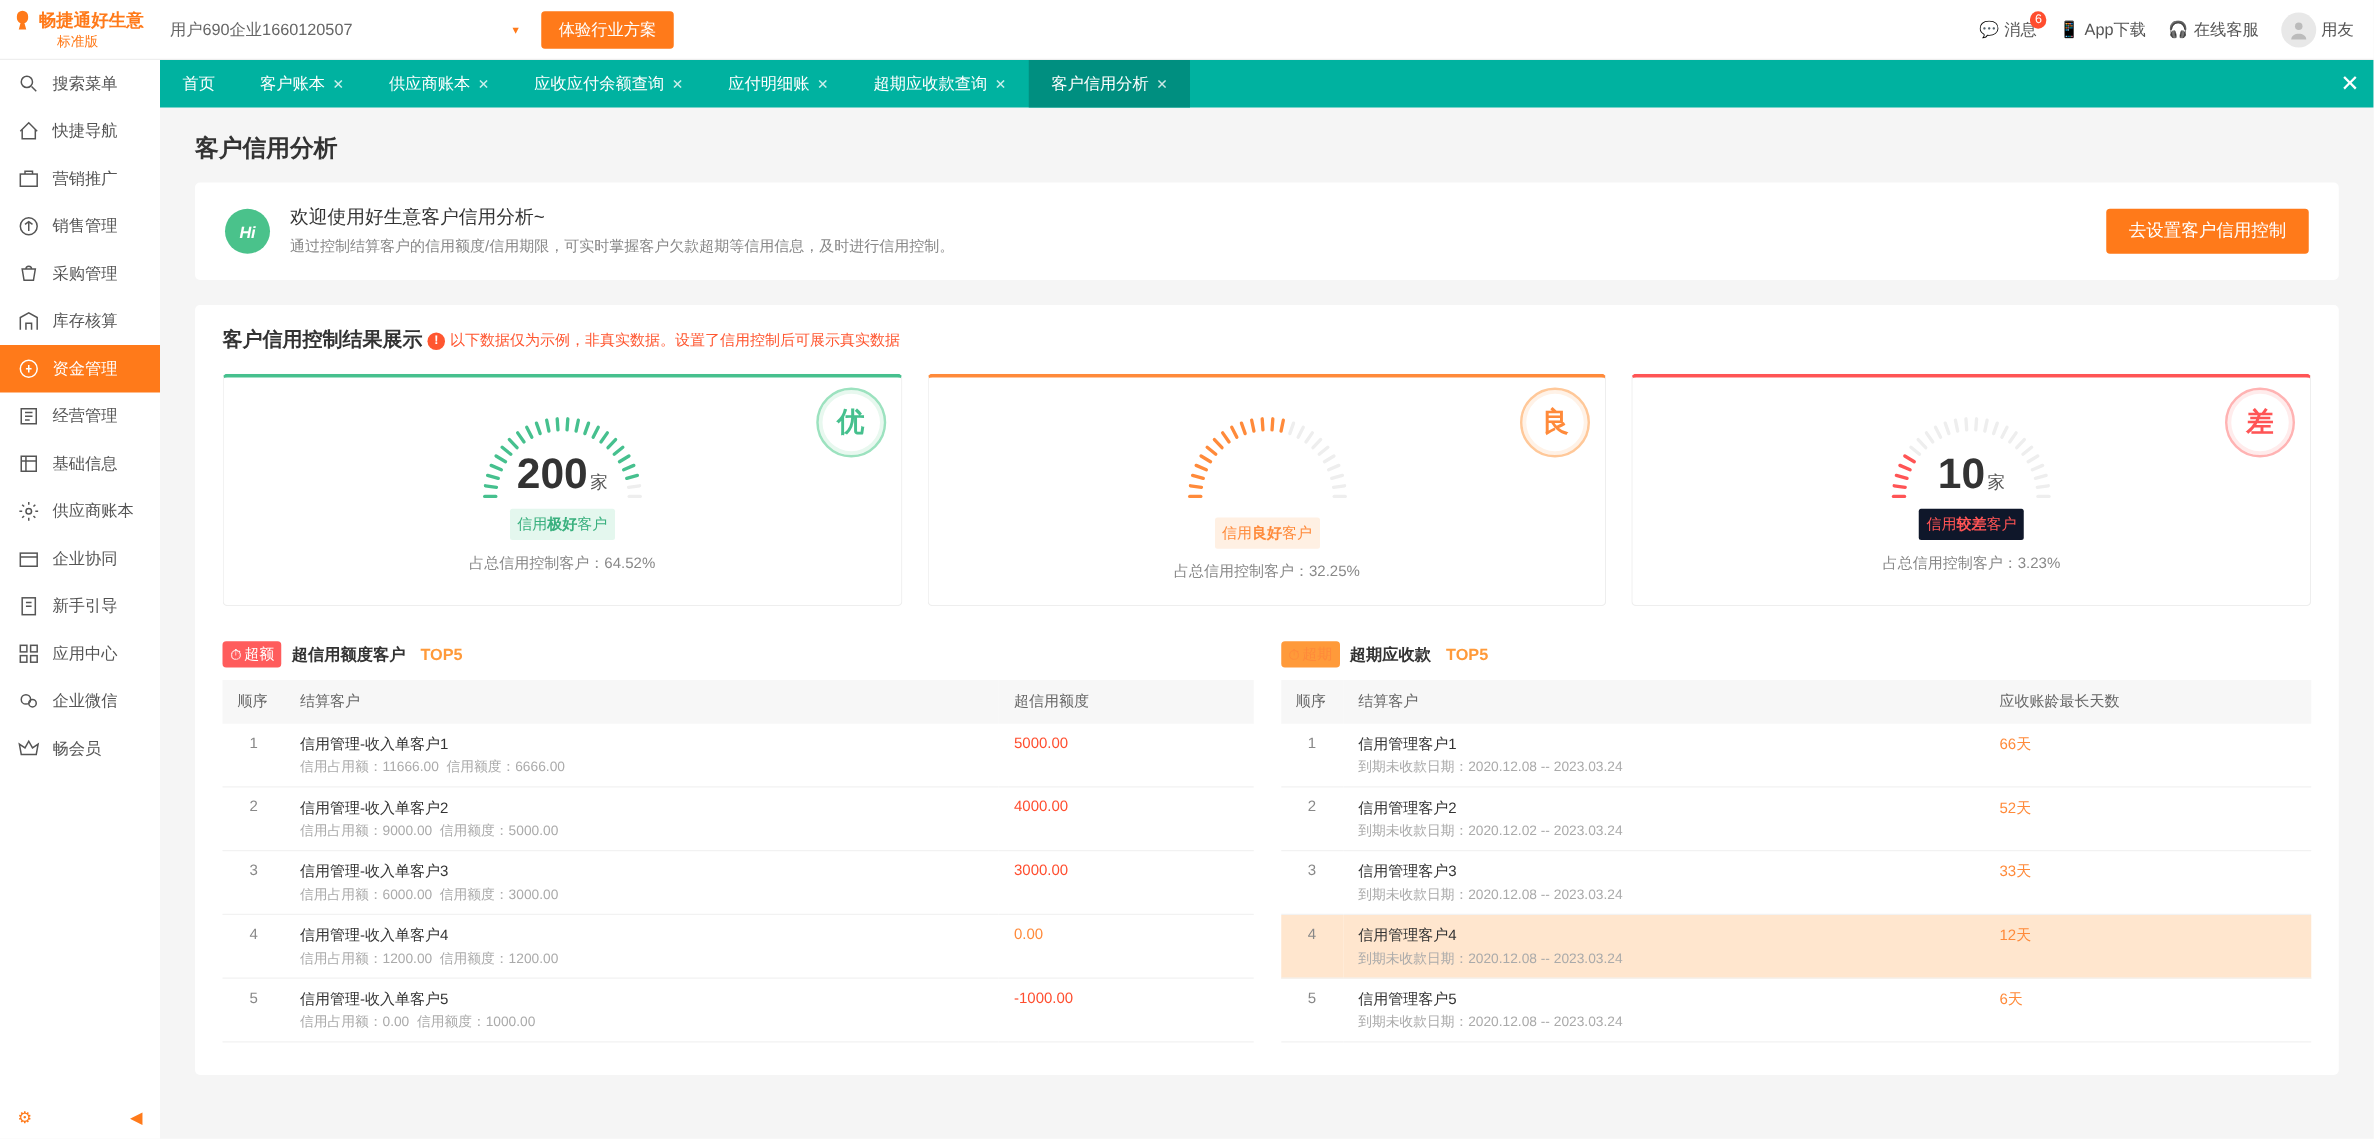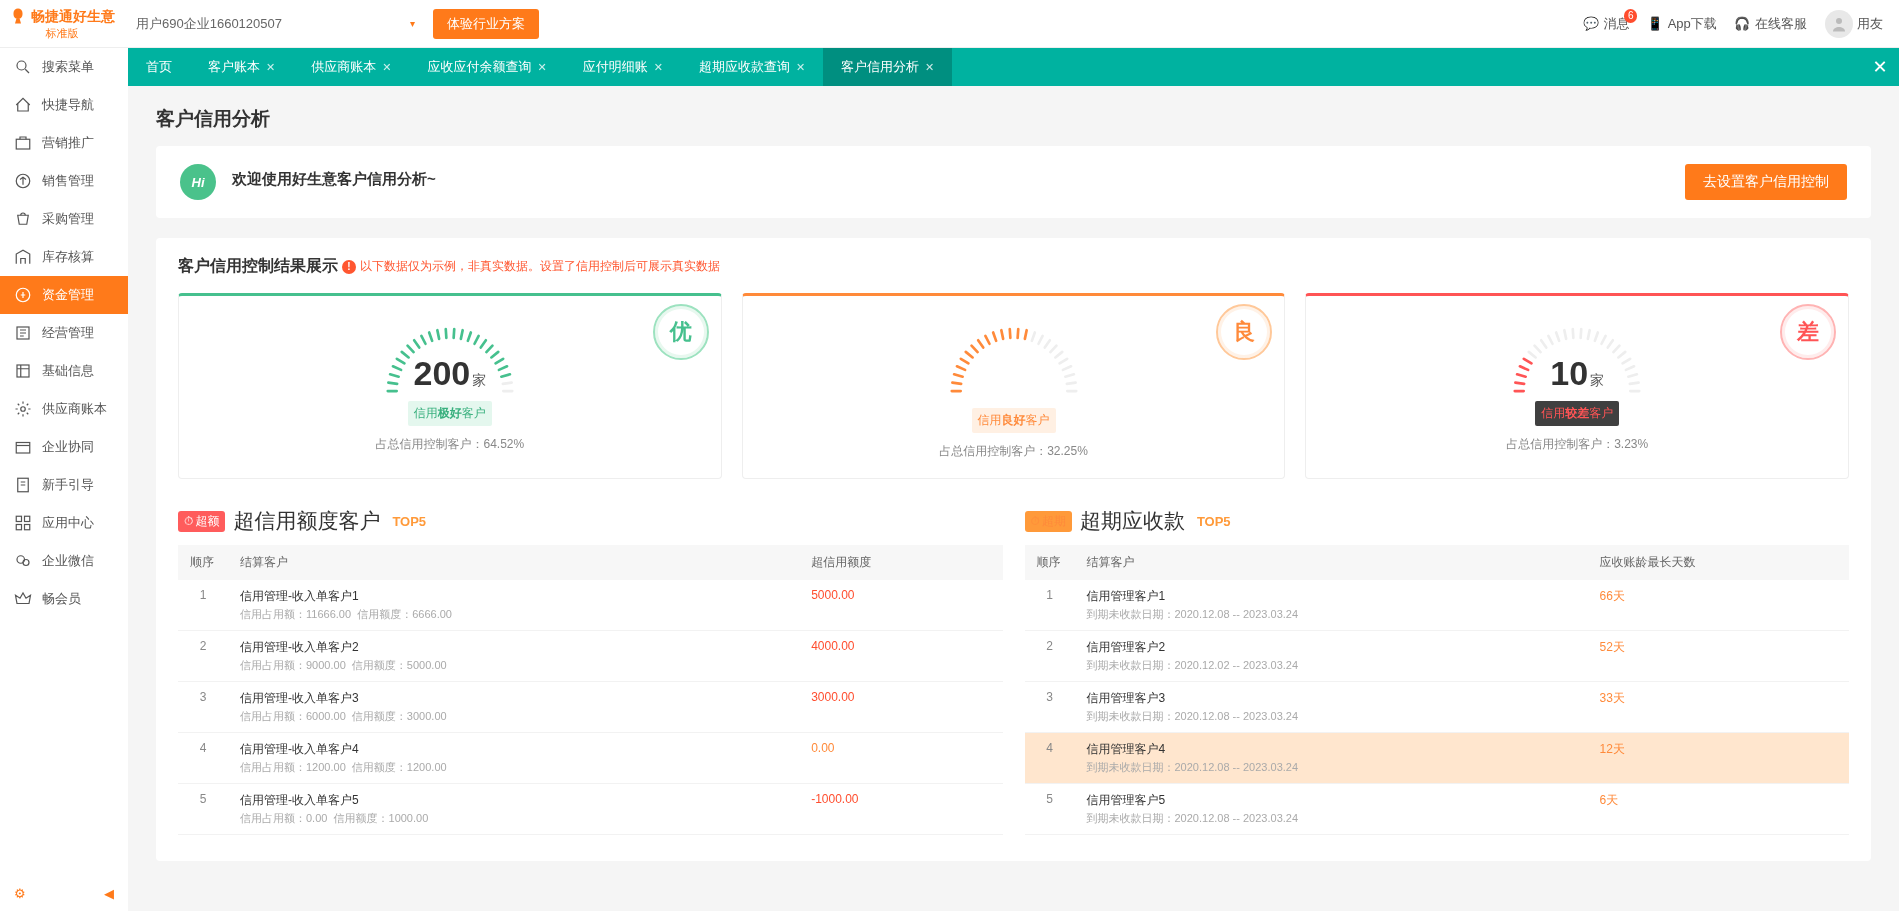--- a/index.html
+++ b/index.html
@@ -35,21 +35,21 @@
 .tabbar .tab { padding:0 18px; display:flex; align-items:center; gap:6px; cursor:pointer; font-size:13px; white-space:nowrap;}
 .tabbar .tab.active { background:#008f80;}
 .tabbar .tab .x { font-size:11px; opacity:.8;}
 .tabbar .closeall { margin-left:auto; width:38px; display:flex; align-items:center; justify-content:center; cursor:pointer; font-size:18px;}
 
 .page { flex:1; overflow-y:auto; padding:16px 28px 40px;}
 .page-title { font-size:19px; font-weight:600; color:#333; margin:4px 0 14px;}
 
 .welcome { background:#fff; border-radius:4px; padding:18px 24px; display:flex; align-items:center;}
 .hi-badge { width:36px; height:36px; border-radius:50%; background:#4ac28b; color:#fff; display:flex; align-items:center; justify-content:center; font-style:italic; font-weight:600; font-size:13px; margin-right:16px;}
-.welcome-text h3 { font-size:15px; font-weight:700; margin-bottom:6px;}
+.welcome-text h3 { font-size:15px; font-weight:400; margin-bottom:6px;}
 .welcome-text p { color:#888; font-size:12px;}
 .go-btn { margin-left:auto; background:#ff7a1a; color:#fff; border:none; border-radius:3px; padding:9px 18px; font-size:14px; cursor:pointer;}
 
 .panel { background:#fff; border-radius:4px; margin-top:20px; padding:18px 22px 26px;}
 .panel-head { display:flex; align-items:center; gap:4px; margin-bottom:16px;}
 .panel-head h3{ font-size:16px; font-weight:600;}
 .warn { color:#ff5630; font-size:12px; display:flex; align-items:center; gap:4px;}
 .warn-ic{width:14px;height:14px;border-radius:50%;background:#ff5630;color:#fff;display:inline-flex;align-items:center;justify-content:center;font-size:10px;font-weight:700;}
 
 .cards { display:flex; gap:20px;}
@@ -61,30 +61,30 @@
 .card.good .stamp{border:2px solid #9ce2bf;color:#46c08e;box-shadow:inset 0 0 0 3px #e8f8ef;}
 .card.mid  .stamp{border:2px solid #ffc899;color:#ff8a3a;box-shadow:inset 0 0 0 3px #fff2e7;}
 .card.bad  .stamp{border:2px solid #ffb3b3;color:#ff5455;box-shadow:inset 0 0 0 3px #ffecec;}
 .dial { width:150px; height:80px; margin:8px auto 0; position:relative;}
 .dial svg{width:100%;height:100%;}
 .big-num { font-size:34px; font-weight:600; color:#333; margin-top:-46px;}
 .big-num small{font-size:14px; font-weight:400; color:#555; margin-left:2px;}
 .tag { display:inline-block; padding:4px 6px; border-radius:2px; font-size:12px; margin-top:8px;}
 .card.good .tag{background:#e4f7ee;color:#39b07e;}
 .card.mid  .tag{background:#fff0e3;color:#ff8a3a;}
-.card.bad  .tag{background:#404040;color:#ff5455;}
+.card.bad  .tag{background:#0f172a;color:#ff5455;}
 .tag b{font-weight:700;}
 .pct { color:#888; font-size:12px; margin-top:10px;}
 
 .two-col { display:flex; gap:22px; margin-top:28px;}
 .col { flex:1;}
 .col-head { display:flex; align-items:center; gap:8px; margin-bottom:10px;}
 .col-badge { background:#ff5c5c; color:#fff; font-size:12px; padding:2px 6px; border-radius:3px; display:flex; align-items:center; gap:2px;}
 .col-badge.orange{background:#ff9a3a;}
-.col-head h4{font-size:21px;font-weight:400;}
+.col-head h4{font-size:13px;font-weight:700;}
 .top5 { color:#ff9a3a; font-size:13px; font-weight:600; margin-left:4px;}
 
 table { width:100%; border-collapse:collapse;}
 thead th{ background:#f7f7f7; color:#666; font-weight:400; font-size:12px; text-align:left; padding:9px 12px;}
 tbody td{ padding:8px 12px; border-bottom:1px solid #f2f2f2; font-size:12px; vertical-align:top;}
 tbody tr.hl{background:#ffe6ce;}
 td.idx{text-align:center;color:#888;width:50px;}
 td .sub{color:#aaa;font-size:11px;margin-top:2px;}
 .red{color:#ff4d2e;}
 .orange{color:#ff8a3a;}
@@ -311,20 +311,21 @@
         <div class="closeall">✕</div>
       </div>
 
     <div class="page">
       <div class="page-title">客户信用分析</div>
 
       <div class="welcome">
         <div class="hi-badge">Hi</div>
         <div class="welcome-text">
           <h3>欢迎使用好生意客户信用分析~</h3>
+          <p>通过控制结算客户的信用额度/信用期限，可实时掌握客户欠款超期等信用信息，及时进行信用控制。</p>
         </div>
         <button class="go-btn">去设置客户信用控制</button>
       </div>
 
       <div class="panel">
         <div class="panel-head">
           <h3>客户信用控制结果展示</h3>
           <span class="warn">
             <span class="warn-ic">!</span>
             <span>以下数据仅为示例，非真实数据。设置了信用控制后可展示真实数据</span>

